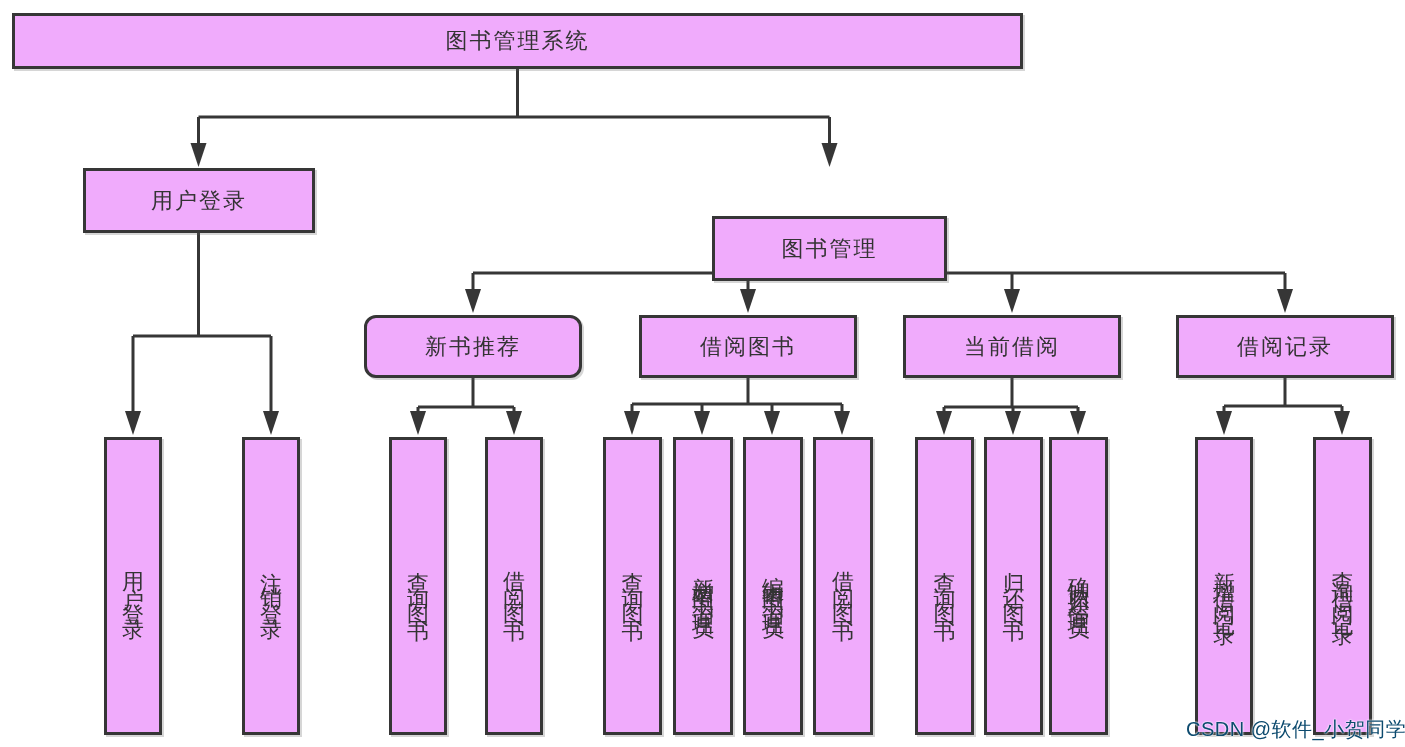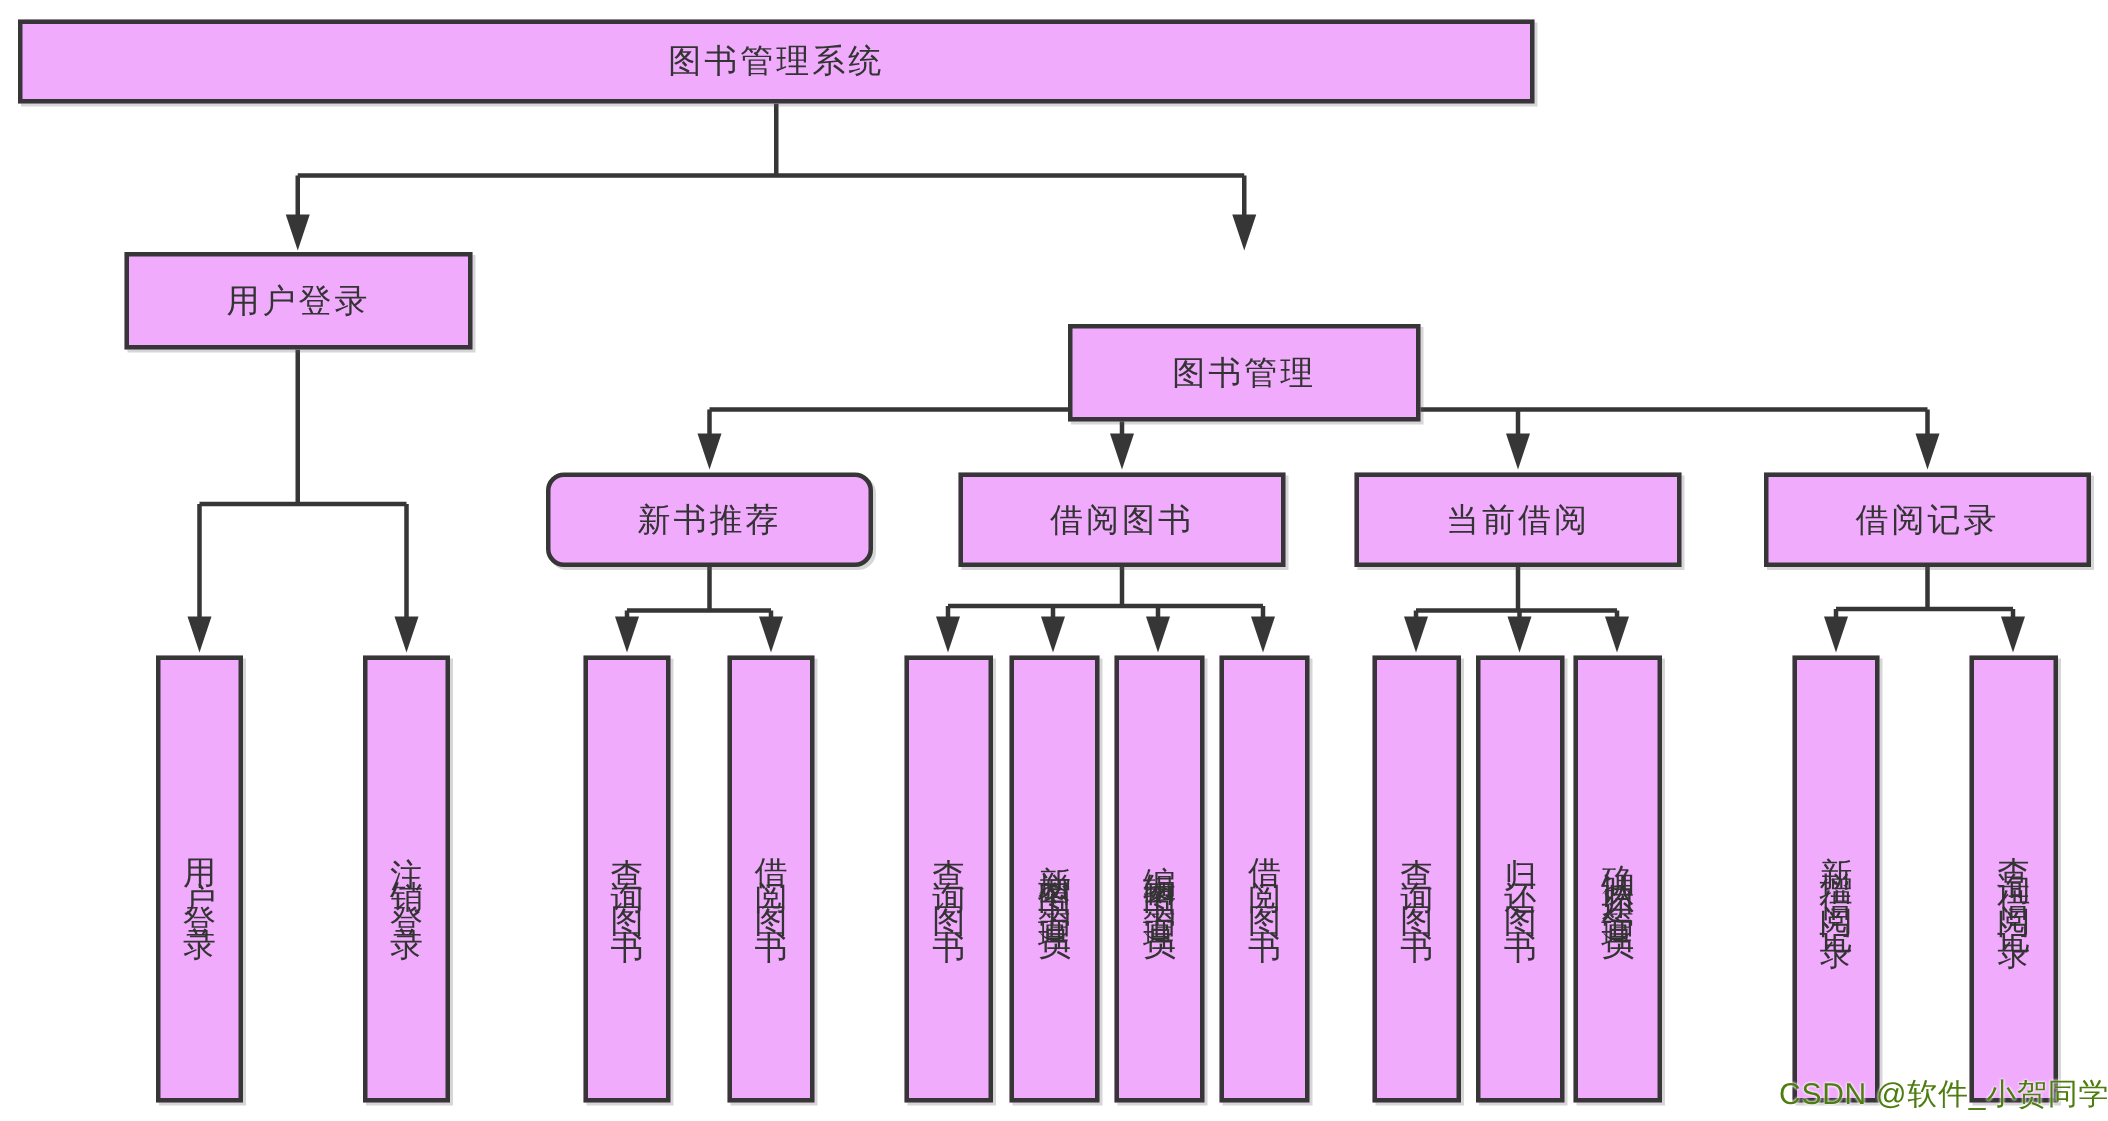--- a/index.html
+++ b/index.html
@@ -20,21 +20,21 @@
   .root-label { font-size:22px; letter-spacing:2px; }
   .v {
     writing-mode:vertical-rl; text-orientation:mixed;
     font-size:22px; line-height:1; white-space:nowrap;
   }
   .v.short { letter-spacing:16px; }
   .v.med   { letter-spacing:11px; }
   .v.long  { letter-spacing:6px;  }
   .watermark {
     position:absolute; left:1186px; top:716px;
-    font-size:20px; letter-spacing:0.5px; color:#4d7c0f;
+    font-size:20px; letter-spacing:0.5px; color:#0c4a6e;
     white-space:nowrap; z-index:5;
     text-shadow:0 0 2px #ffffff, 0 0 2px #ffffff;
   }
 </style>
 </head>
 <body>
 
 <div class="canvas">
 
   <svg class="wires" width="1405" height="747" viewBox="0 0 1405 747">

